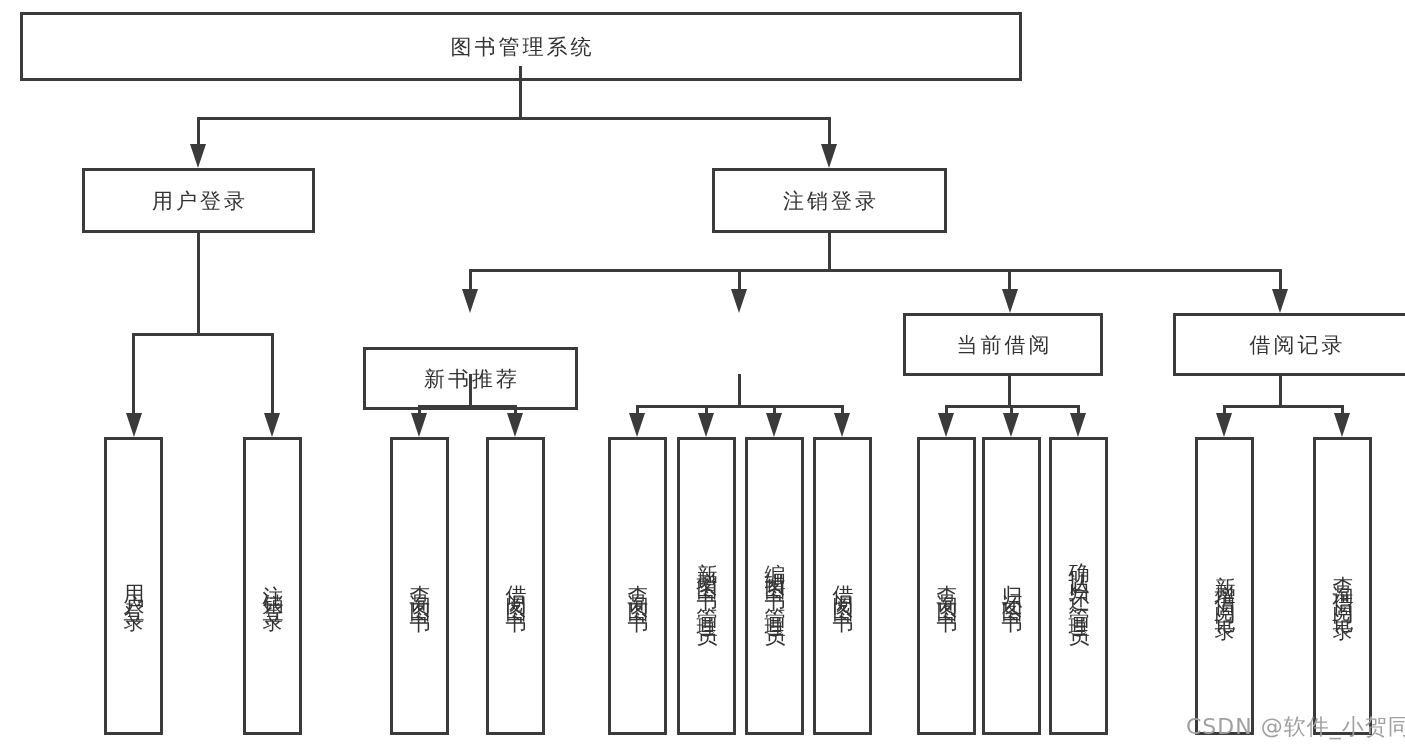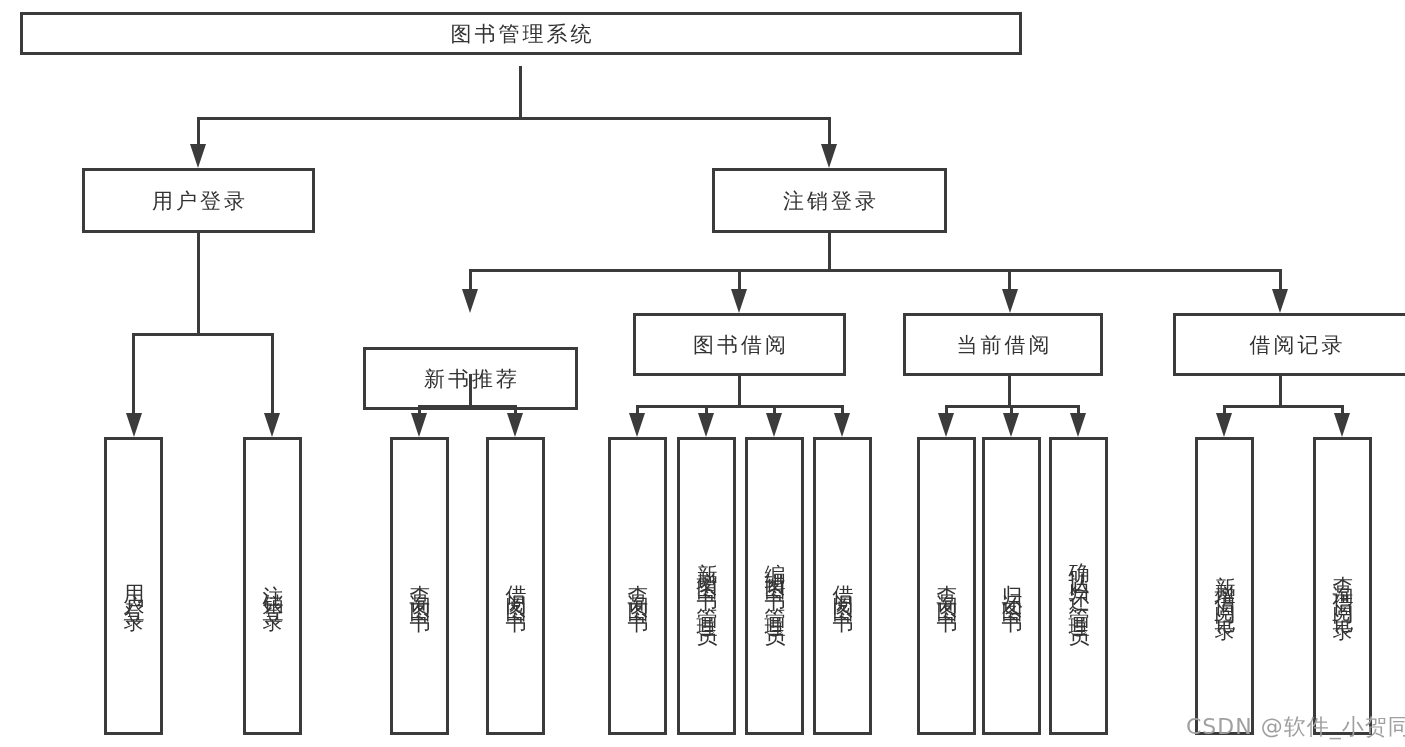--- a/index.html
+++ b/index.html
@@ -31,36 +31,33 @@
   .watermark {
     position:absolute; left:1186px; top:712px; z-index:5;
     font-size:22px; color:#a0a0a0; letter-spacing:1px; white-space:nowrap;
   }
 </style>
 </head>
 <body>
 
 <div class="canvas">
 
-  <div class="node" style="left:20px;top:12px;width:1002px;height:43px;">
+  <div class="node" style="left:20px;top:12px;width:1002px;height:69px;">
     <span class="lbl">图书管理系统</span>
   </div>
 
   <div class="node" style="left:82px;top:168px;width:233px;height:65px;">
     <span class="lbl">用户登录</span>
   </div>
   <div class="node" style="left:712px;top:168px;width:235px;height:65px;">
     <span class="lbl">注销登录</span>
   </div>
 
   <div class="node" style="left:363px;top:313px;width:215px;height:63px;margin-top:34px;">
     <span class="lbl">新书推荐</span>
-  </div>
-  <div class="node" style="left:633px;top:313px;width:213px;height:63px;">
-    <span class="lbl">图书借阅</span>
   </div>
   <div class="node" style="left:903px;top:313px;width:200px;height:63px;">
     <span class="lbl">当前借阅</span>
   </div>
   <div class="node" style="left:1173px;top:313px;width:246px;height:63px;">
     <span class="lbl">借阅记录</span>
   </div>
 
   <div class="leafnode" style="left:104px;">用户登录</div>
   <div class="leafnode" style="left:243px;">注销登录</div>

